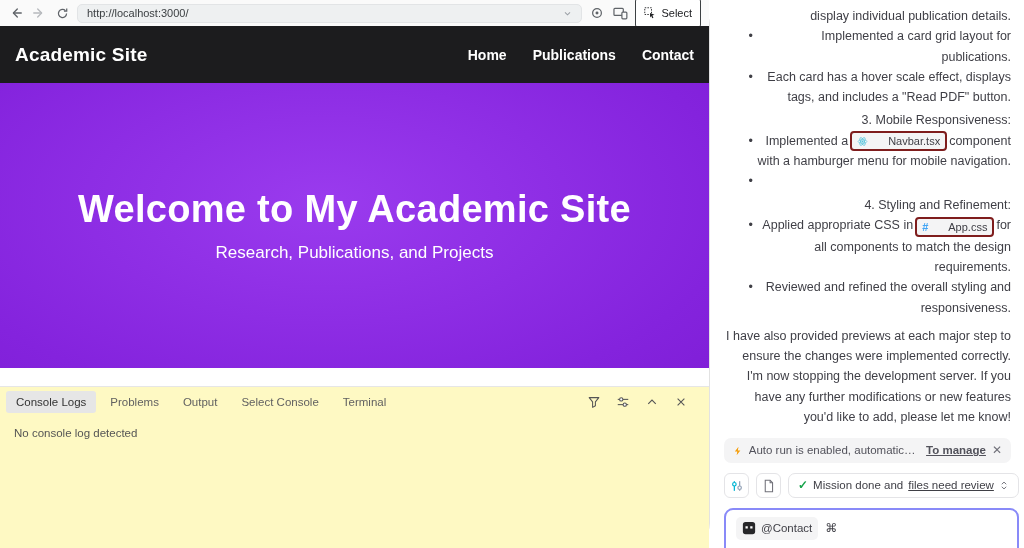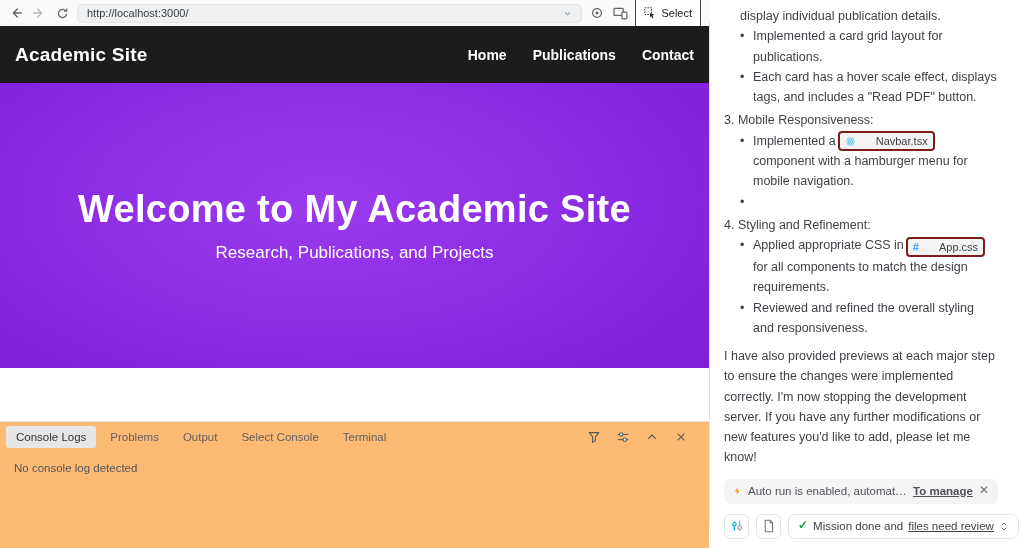--- a/index.html
+++ b/index.html
@@ -21,30 +21,30 @@
   .site-links span { cursor:pointer; }
 
   .hero { height:285px; flex:0 0 auto; color:#fff; text-align:center;
     background: radial-gradient(120% 150% at 46% 42%, #9a3bee 0%, #8423dd 48%, #7211c6 100%);
     display:flex; flex-direction:column; align-items:center; justify-content:center; }
   .hero h1 { font-size:38px; font-weight:800; margin-bottom:12px; letter-spacing:.3px; }
   .hero p { font-size:17px; font-weight:400; }
 
   .page-rest { flex:1; background:#fff; }
 
-  .devtools { height:127px; flex:0 0 auto; border-top:1px solid #e6e6e6; background:#fdba74; display:flex; flex-direction:column; }
+  .devtools { height:162px; flex:0 0 auto; border-top:1px solid #e6e6e6; background:#fef9c3; display:flex; flex-direction:column; }
   .dt-tabs { height:30px; display:flex; align-items:center; padding:0 6px; }
   .dt-tab { font-size:11.5px; color:#616161; padding:5px 10px; border-radius:3px; margin-right:4px; white-space:nowrap; cursor:pointer; }
   .dt-tab.active { background:#e6e6e6; color:#333; }
   .dt-actions { margin-left:auto; display:flex; align-items:center; gap:13px; padding-right:14px; }
   .dt-actions .tb-icon { color:#555; }
   .dt-body { padding:10px 14px; font-size:11.5px; color:#555; }
 
   
-  .right-pane { flex:1; display:flex; flex-direction:column; padding:6px 26px 0 14px; overflow:hidden; color:#3f3f46; font-size:12.5px; line-height:1.62; }
+  .right-pane { flex:1; display:flex; flex-direction:column; padding:6px 13px 0 14px; overflow:hidden; color:#3f3f46; font-size:12.5px; line-height:1.62;text-align:right; }
   .transcript { }
   .cont-line { padding-left:16px; }
   .bullet { display:flex; padding-left:16px; }
   .bullet .dot { width:13px; flex:0 0 auto; }
   .sec-head { margin-top:3px; }
   .closing { margin-top:8px; }
   .chip { display:inline-flex; align-items:center; gap:20px; background:#f4f4f5; border:2px solid #7f1d1d; border-radius:4px; padding:0 5px; font-size:11px; line-height:16px; margin:0 2px; vertical-align:-2px; white-space:nowrap; }
   .hash-ic { color:#42a5f5; font-weight:bold; font-size:11px; }
 
   .autorun { margin-top:11px; flex:0 0 auto; height:25px; background:#f4f4f5; border-radius:7px; display:flex; align-items:center; gap:6px; padding:0 9px; font-size:11.5px; color:#52525b; white-space:nowrap; overflow:hidden; }

